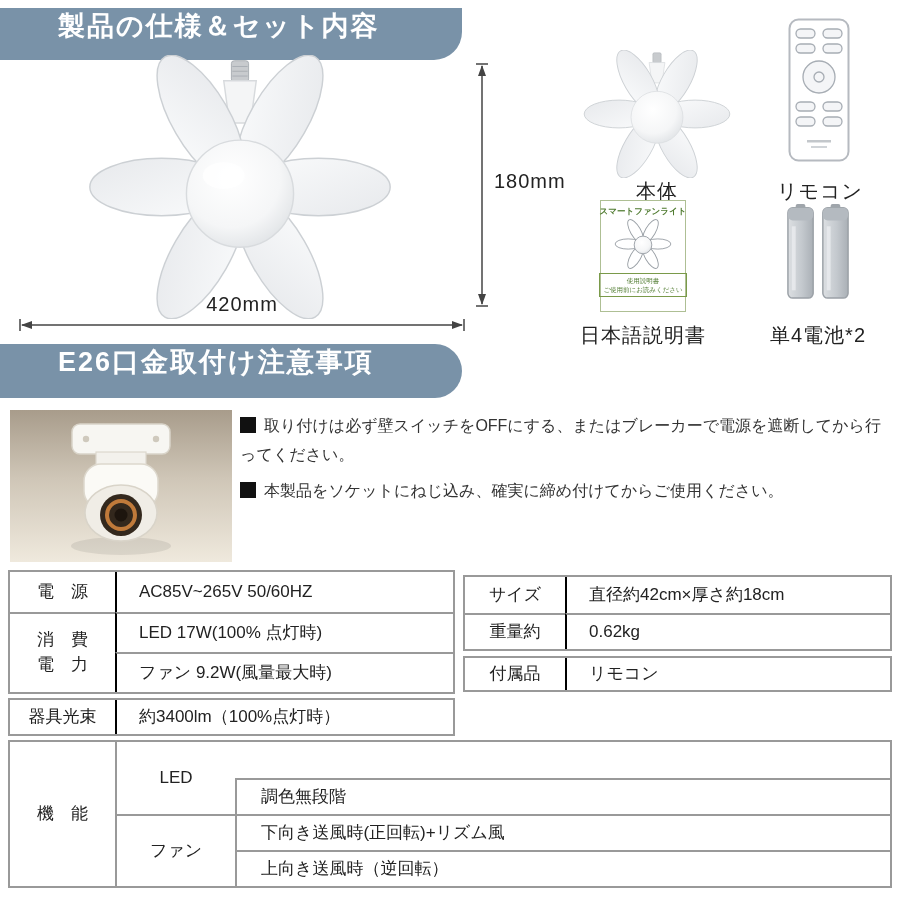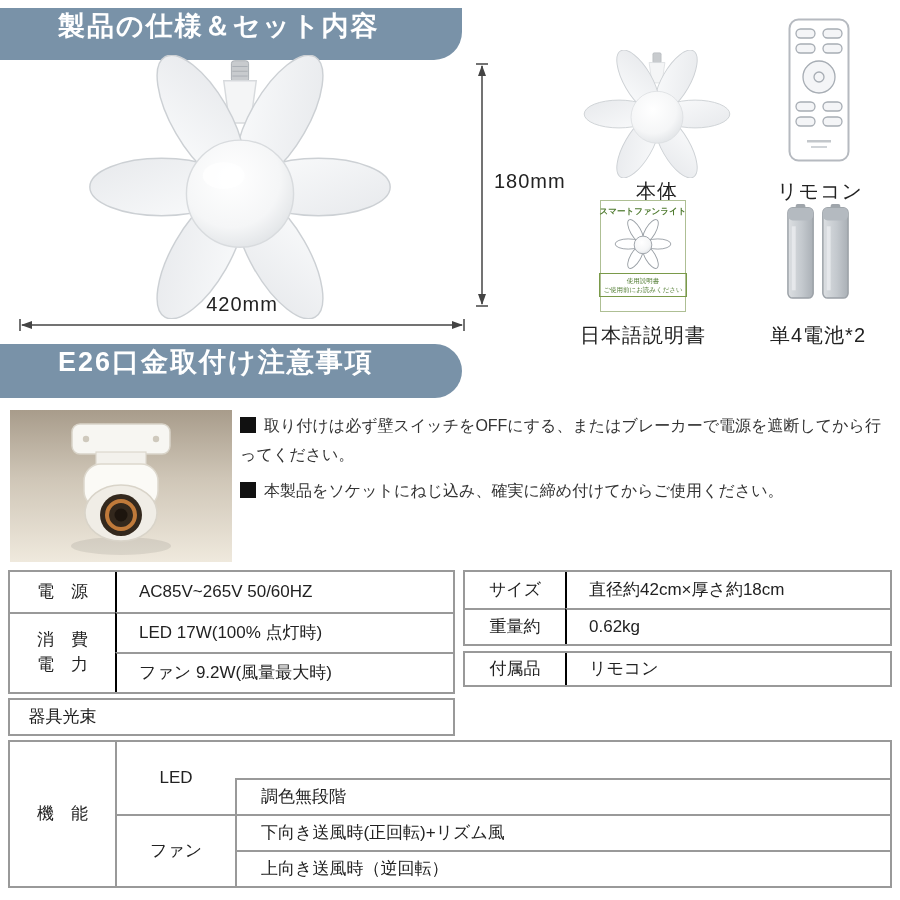--- a/index.html
+++ b/index.html
@@ -34,21 +34,21 @@
   .col-right{width:429px}
   .tbox{border:2px solid #999;background:#fff}
   .grid{display:grid}
   .cell{display:flex;align-items:center;font-size:17px;color:#222;line-height:1.45}
   .lab{justify-content:center;text-align:center;flex-direction:column}
   .val{padding-left:22px;border-left:2px solid #000000}
   .bt{border-top:2px solid #999}
   .boxA{grid-template-columns:105px 1fr;grid-template-rows:40px 40px 40px}
   .boxB{grid-template-columns:105px 1fr;grid-template-rows:34px;margin-top:4px}
   .boxC{grid-template-columns:100px 1fr;grid-template-rows:40px}
-  .boxD{grid-template-columns:100px 1fr;grid-template-rows:36px 36px;}
+  .boxD{grid-template-columns:100px 1fr;grid-template-rows:36px 36px;margin-top:5px}
   .boxE{grid-template-columns:100px 1fr;grid-template-rows:32px;margin-top:5px}
   .fnbox{grid-template-columns:105px 120px 1fr;grid-template-rows:repeat(4,36px);margin-top:4px}
   .fn-lab{grid-row:1/5;grid-column:1}
   .fn-led{grid-row:1/3;grid-column:2;border-left:2px solid #999;justify-content:center}
   .fn-fan{grid-row:3/5;grid-column:2;border-left:2px solid #999;border-top:2px solid #999;justify-content:center}
   .fn-val{grid-column:3;padding-left:24px;border-left:2px solid #999}
 </style>
 </head>
 <body>
 
@@ -253,20 +253,21 @@
         <div class="cell val">AC85V~265V 50/60HZ</div>
         <div class="cell lab bt" style="grid-row:2/4">
           <span>消　費</span>
           <span>電　力</span>
         </div>
         <div class="cell val bt">LED 17W(100% 点灯時)</div>
         <div class="cell val bt">ファン 9.2W(風量最大時)</div>
       </div>
       <div class="tbox grid boxB">
         <div class="cell lab">器具光束</div>
+        <div class="cell val">約3400lm（100%点灯時）</div>
       </div>
     </div>
     <div class="col-right">
       <div class="tbox grid boxD">
         <div class="cell lab">サイズ</div>
         <div class="cell val">直径約42cm×厚さ約18cm</div>
         <div class="cell lab bt">重量約</div>
         <div class="cell val bt">0.62kg</div>
       </div>
       <div class="tbox grid boxE">

